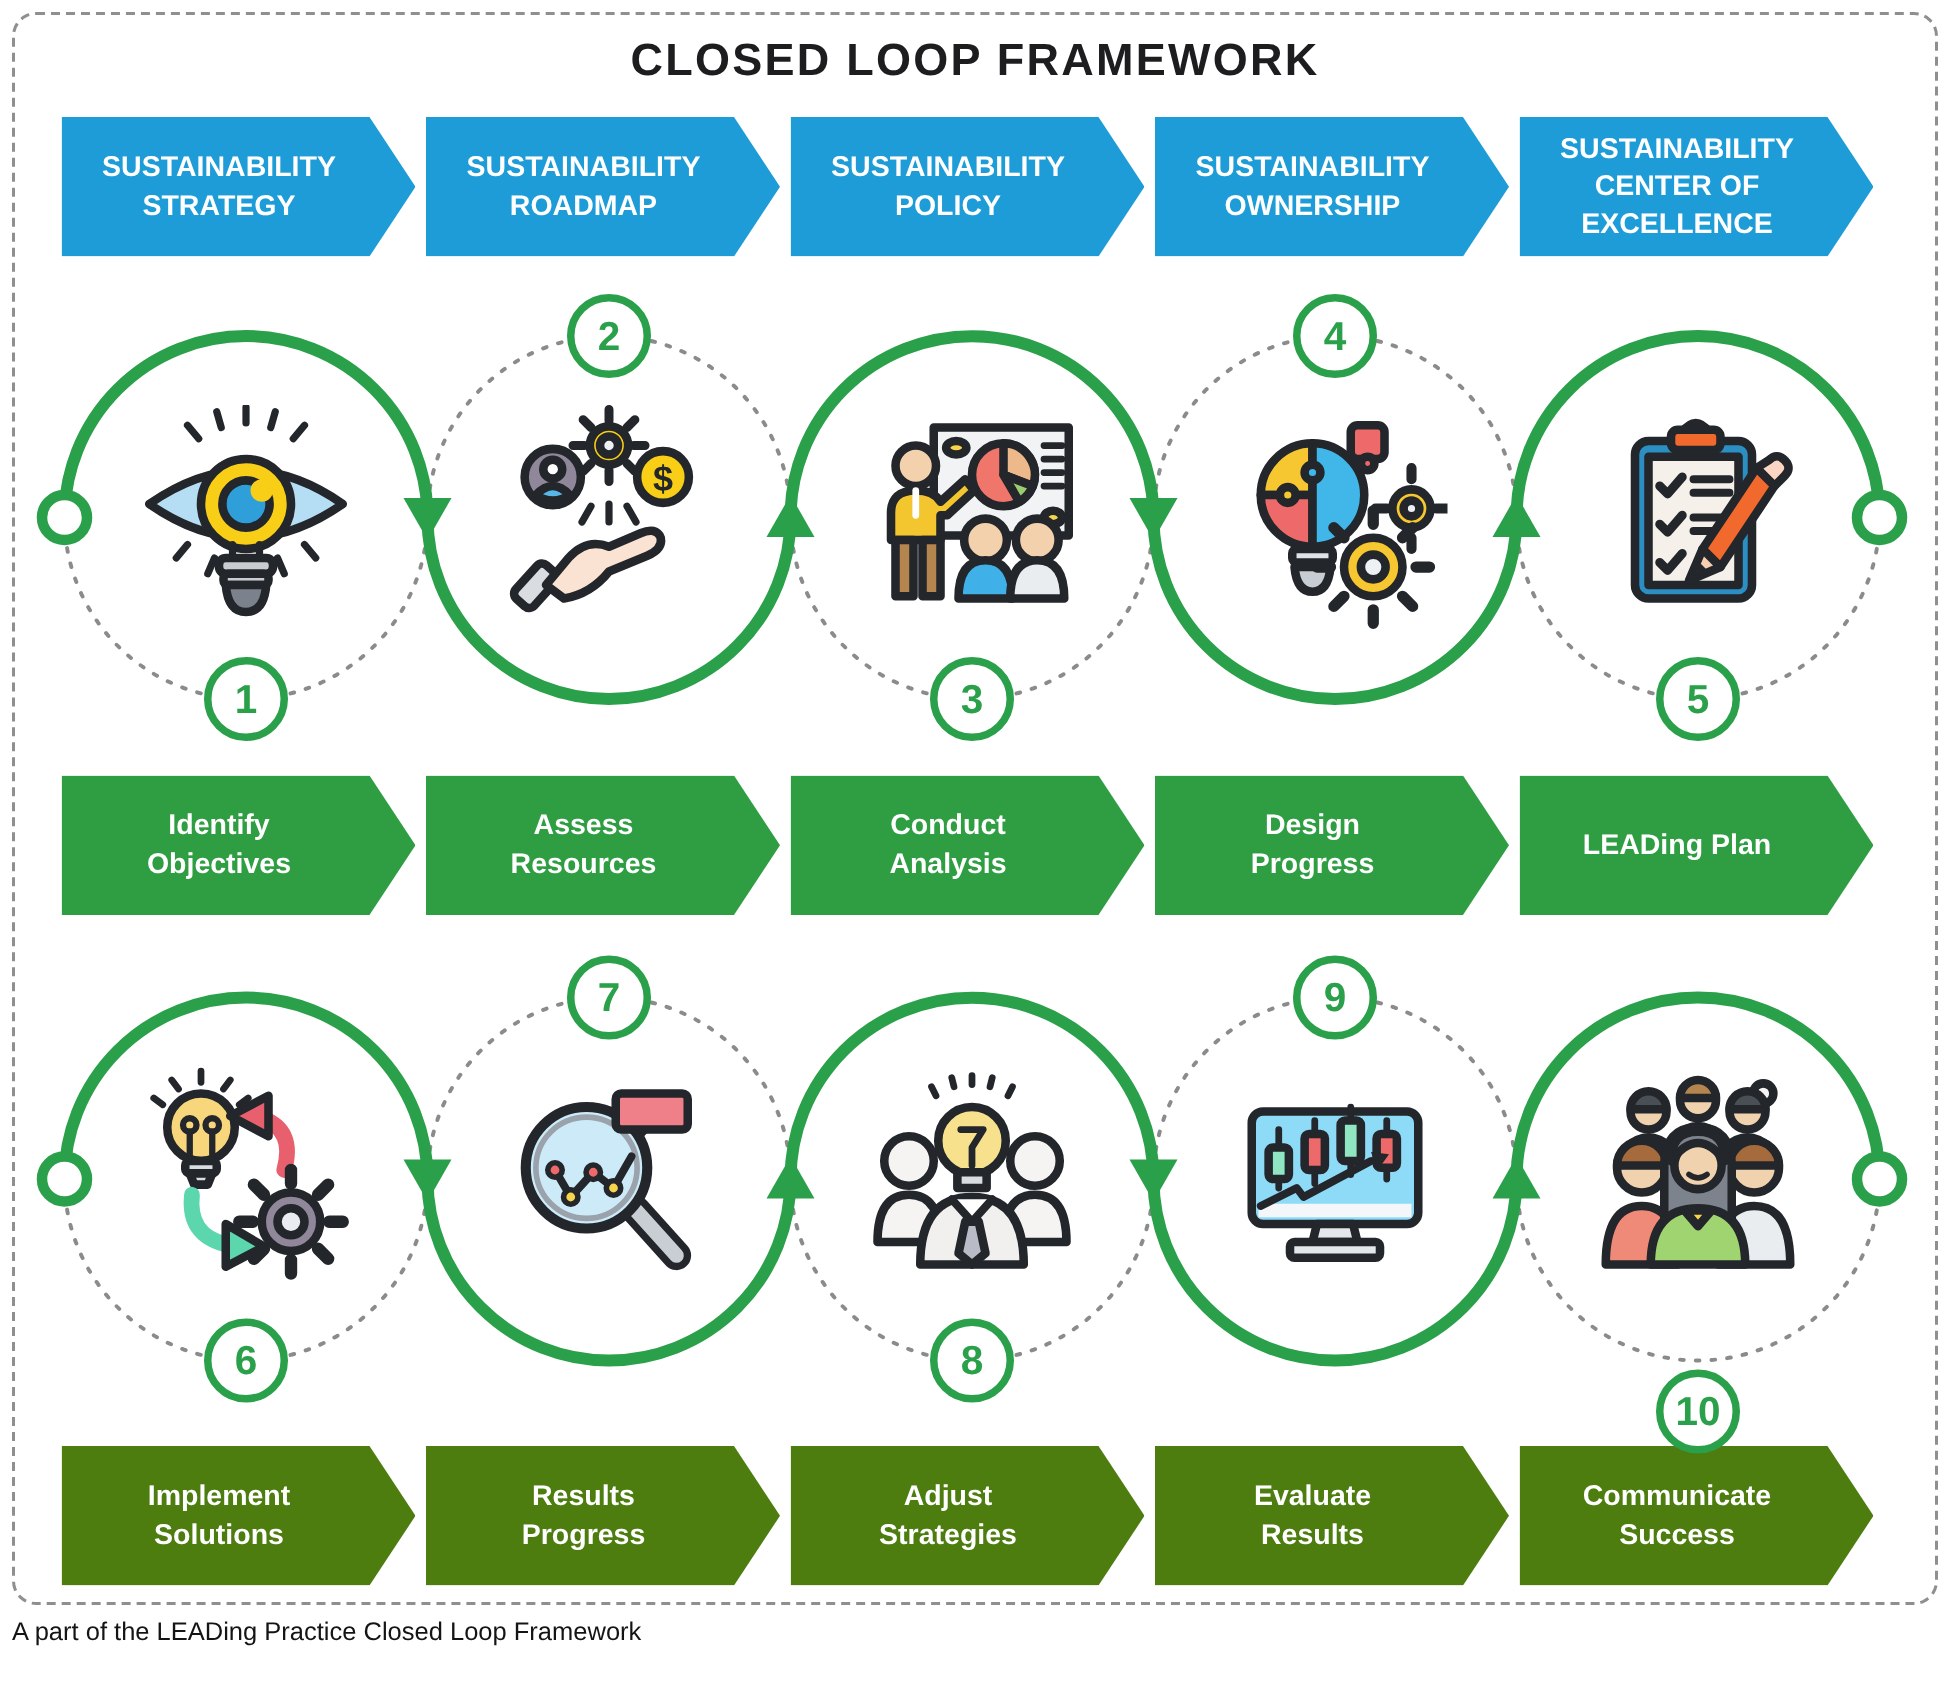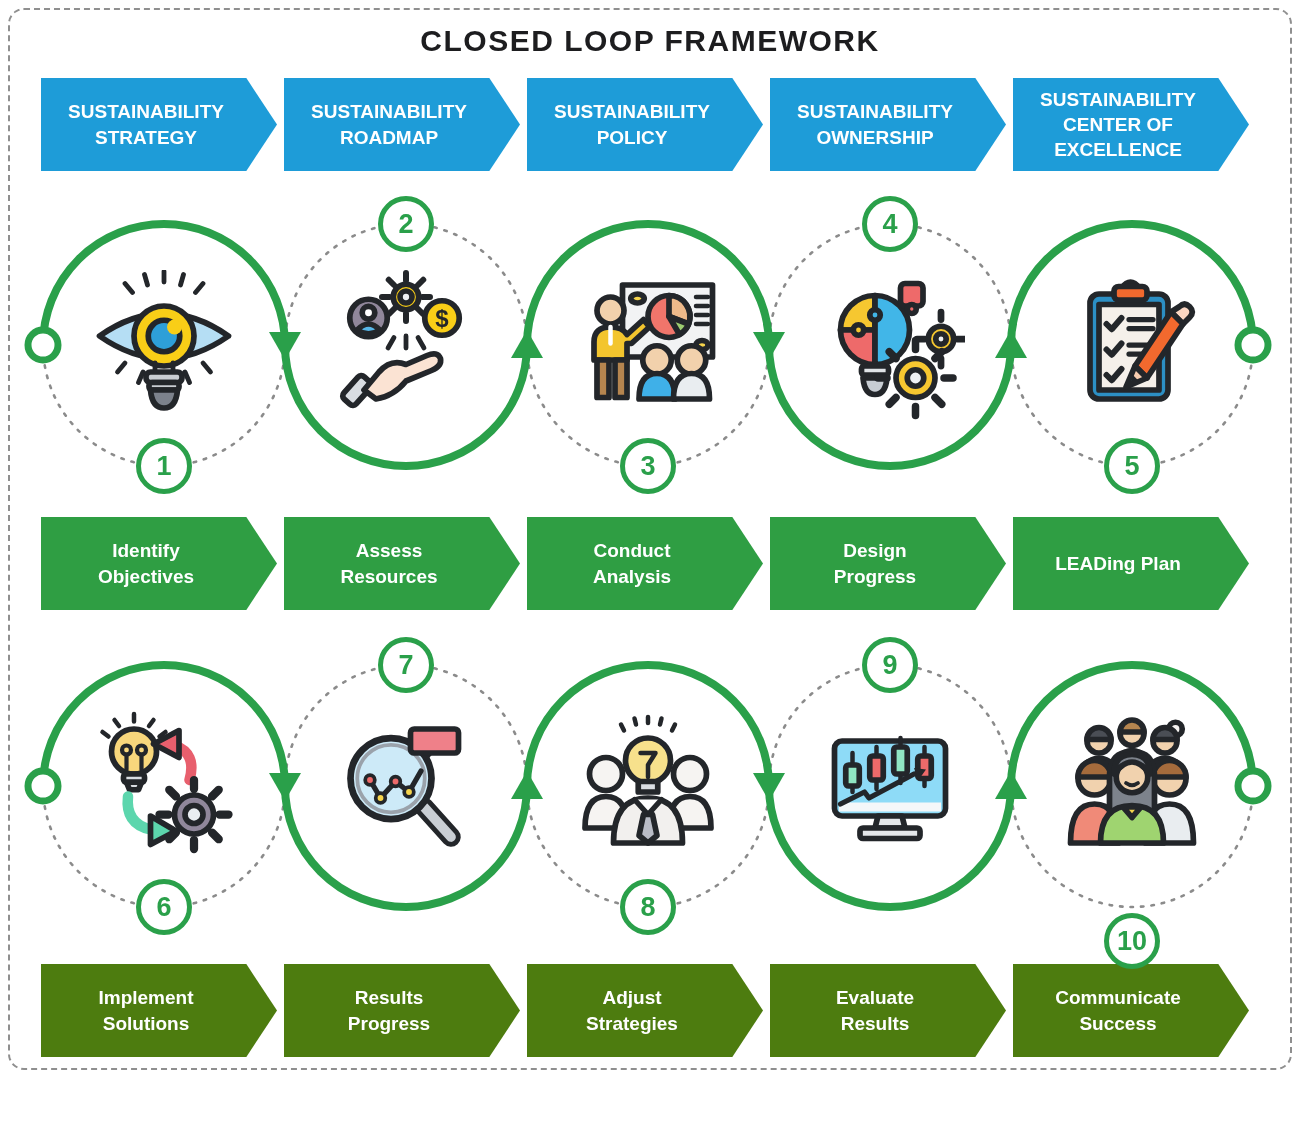--- a/index.html
+++ b/index.html
@@ -342,13 +342,14 @@
 <div class="banner green2 c1">Results
 Progress</div>
 <div class="banner green2 c2">Adjust
 Strategies</div>
 <div class="banner green2 c3">Evaluate
 Results</div>
 <div class="banner green2 c4">Communicate
 Success</div>
 
 <div class="footer">
+  <div>A part of the LEADing Practice Closed Loop Framework</div>
 </div>
 
 </body></html>

